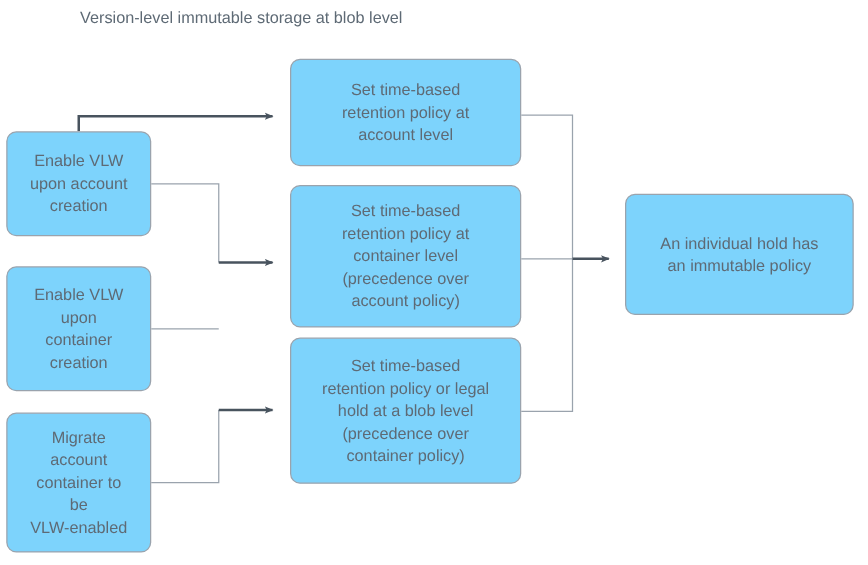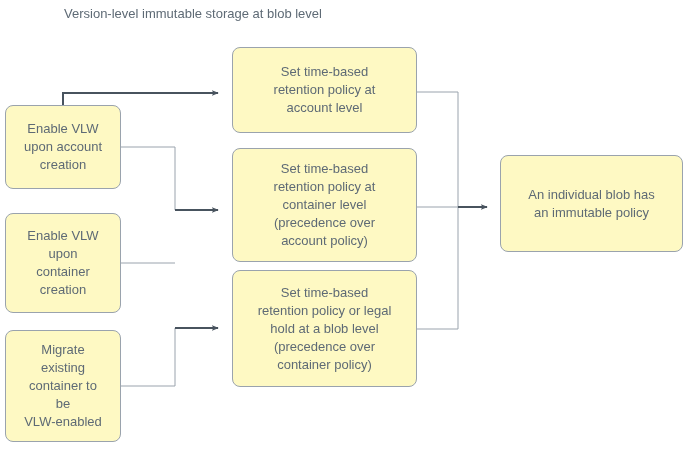--- a/index.html
+++ b/index.html
@@ -26,21 +26,21 @@
     color: #5e6a75;
     font-size: 13px;
     line-height: 16px;
     white-space: nowrap;
   }
   .node {
     position: absolute;
     box-sizing: border-box;
     border: 1px solid #9aa3ad;
     border-radius: 8px;
-    background: #fef9c3;
+    background: #7dd3fc;
     color: #5e6a75;
     font-size: 13px;
     line-height: 18px;
     text-align: center;
     display: flex;
     align-items: center;
     justify-content: center;
     padding: 2px 6px;
   }
   .node-label {
@@ -101,21 +101,21 @@
 
   <div class="node" id="node-enable_vlw_container" style="left: 5px; top: 213px; width: 116px; height: 100px;">
     <span class="node-label">Enable VLW
 upon
 container
 creation</span>
   </div>
 
   <div class="node" id="node-migrate_container" style="left: 5px; top: 330px; width: 116px; height: 112px;">
     <span class="node-label">Migrate
-existing
+account
 container to
 be
 VLW-enabled</span>
   </div>
 
   <div class="node" id="node-retention_account" style="left: 232px; top: 47px; width: 185px; height: 86px;">
     <span class="node-label">Set time-based
 retention policy at
 account level</span>
   </div>
@@ -130,17 +130,17 @@
 
   <div class="node" id="node-retention_blob" style="left: 232px; top: 270px; width: 185px; height: 117px;">
     <span class="node-label">Set time-based
 retention policy or legal
 hold at a blob level
 (precedence over
 container policy)</span>
   </div>
 
   <div class="node" id="node-immutable_policy" style="left: 500px; top: 155px; width: 183px; height: 97px;">
-    <span class="node-label">An individual blob has
+    <span class="node-label">An individual hold has
 an immutable policy</span>
   </div>
 
 </div>
 
 </body></html>

